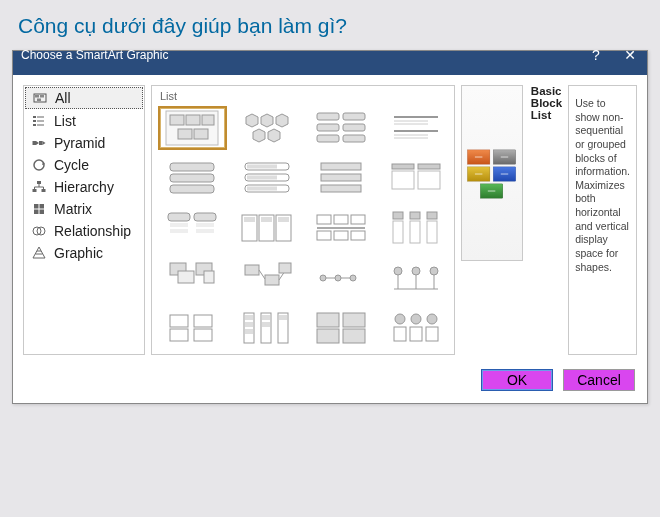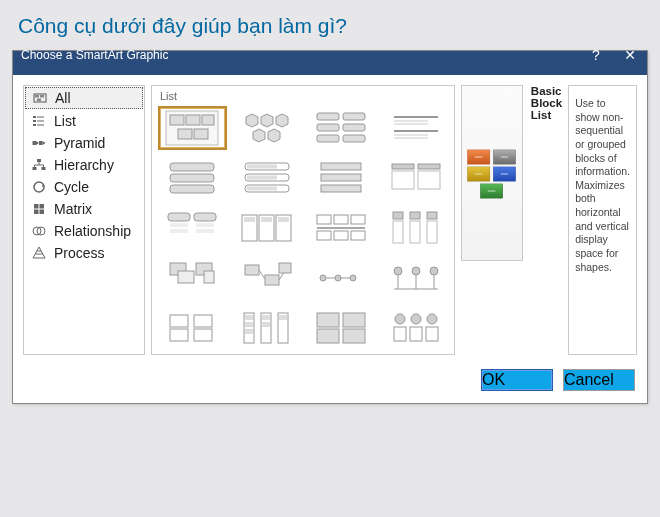--- a/index.html
+++ b/index.html
@@ -137,23 +137,23 @@
   .footer {
     display: flex;
     justify-content: flex-end;
     gap: 10px;
     padding: 8px 12px 12px 12px;
   }
   .btn {
     min-width: 72px;
     height: 22px;
     border: 1px solid #9a9a9a;
-    background: #0ea5e9;
-    font-size: 16px;
-    text-align: left;
+    background: #d946ef;
+    font-size: 14px;
+    text-align: center;
     line-height: 20px;
   }
   .btn.primary {
     border: 1px solid #2a5db0;
     box-shadow: inset 0 0 0 1px #6a9ee8;
   }
 </style>
 </head>
 <body>
 
@@ -196,47 +196,47 @@
       <div class="sidebar-item">
         <span class="icn">
           <svg width="14" height="14" viewBox="0 0 14 14">
               <rect x="0.5" y="5" width="3.5" height="4" fill="#666"></rect>
               <polygon points="4,5 7,7 4,9" fill="#666"></polygon>
               <rect x="7" y="5" width="3.5" height="4" fill="#666"></rect>
               <polygon points="10.5,5 13.5,7 10.5,9" fill="#666"></polygon>
             </svg>
         </span>
         <span>Pyramid</span>
+      </div>
+      <div class="sidebar-item">
+        <span class="icn">
+          <svg width="14" height="14" viewBox="0 0 14 14">
+              <circle cx="7" cy="7" r="5" fill="none" stroke="#666" stroke-width="1.5"></circle>
+              <polygon points="11,4 13,6 10,7" fill="#666"></polygon>
+            </svg>
+        </span>
+        <span>Cycle</span>
       </div>
       <div class="sidebar-item">
         <span class="icn">
           <svg width="14" height="14" viewBox="0 0 14 14">
               <rect x="5" y="1" width="4" height="3" fill="#666"></rect>
               <line x1="7" y1="4" x2="7" y2="7" stroke="#666"></line>
               <line x1="2.5" y1="7" x2="11.5" y2="7" stroke="#666"></line>
               <line x1="2.5" y1="7" x2="2.5" y2="9" stroke="#666"></line>
               <line x1="11.5" y1="7" x2="11.5" y2="9" stroke="#666"></line>
               <rect x="0.5" y="9" width="4" height="3" fill="#666"></rect>
               <rect x="9.5" y="9" width="4" height="3" fill="#666"></rect>
             </svg>
         </span>
         <span>Hierarchy</span>
       </div>
       <div class="sidebar-item">
         <span class="icn">
           <svg width="14" height="14" viewBox="0 0 14 14">
-              <circle cx="7" cy="7" r="5" fill="none" stroke="#666" stroke-width="1.5"></circle>
-              <polygon points="11,4 13,6 10,7" fill="#666"></polygon>
-            </svg>
-        </span>
-        <span>Cycle</span>
-      </div>
-      <div class="sidebar-item">
-        <span class="icn">
-          <svg width="14" height="14" viewBox="0 0 14 14">
               <rect x="2" y="2" width="4.5" height="4.5" fill="#666"></rect>
               <rect x="7.5" y="2" width="4.5" height="4.5" fill="#666"></rect>
               <rect x="2" y="7.5" width="4.5" height="4.5" fill="#666"></rect>
               <rect x="7.5" y="7.5" width="4.5" height="4.5" fill="#666"></rect>
             </svg>
         </span>
         <span>Matrix</span>
       </div>
       <div class="sidebar-item">
         <span class="icn">
@@ -248,21 +248,21 @@
         <span>Relationship</span>
       </div>
       <div class="sidebar-item">
         <span class="icn">
           <svg width="14" height="14" viewBox="0 0 14 14">
               <polygon points="7,1 13,12 1,12" fill="none" stroke="#666"></polygon>
               <line x1="3.5" y1="8" x2="10.5" y2="8" stroke="#666"></line>
               <line x1="5" y1="5" x2="9" y2="5" stroke="#666"></line>
             </svg>
         </span>
-        <span>Process</span>
+        <span>Graphic</span>
       </div>
     </div>
 
     <div class="gallery">
       <div class="gallery-header">List</div>
       <div class="thumbs">
 
         <div class="thumb sel">
           <svg width="56" height="38" viewBox="0 0 56 38">
               <rect x="2" y="2" width="52" height="34" fill="#f7f7f7" stroke="#bbb"></rect>

